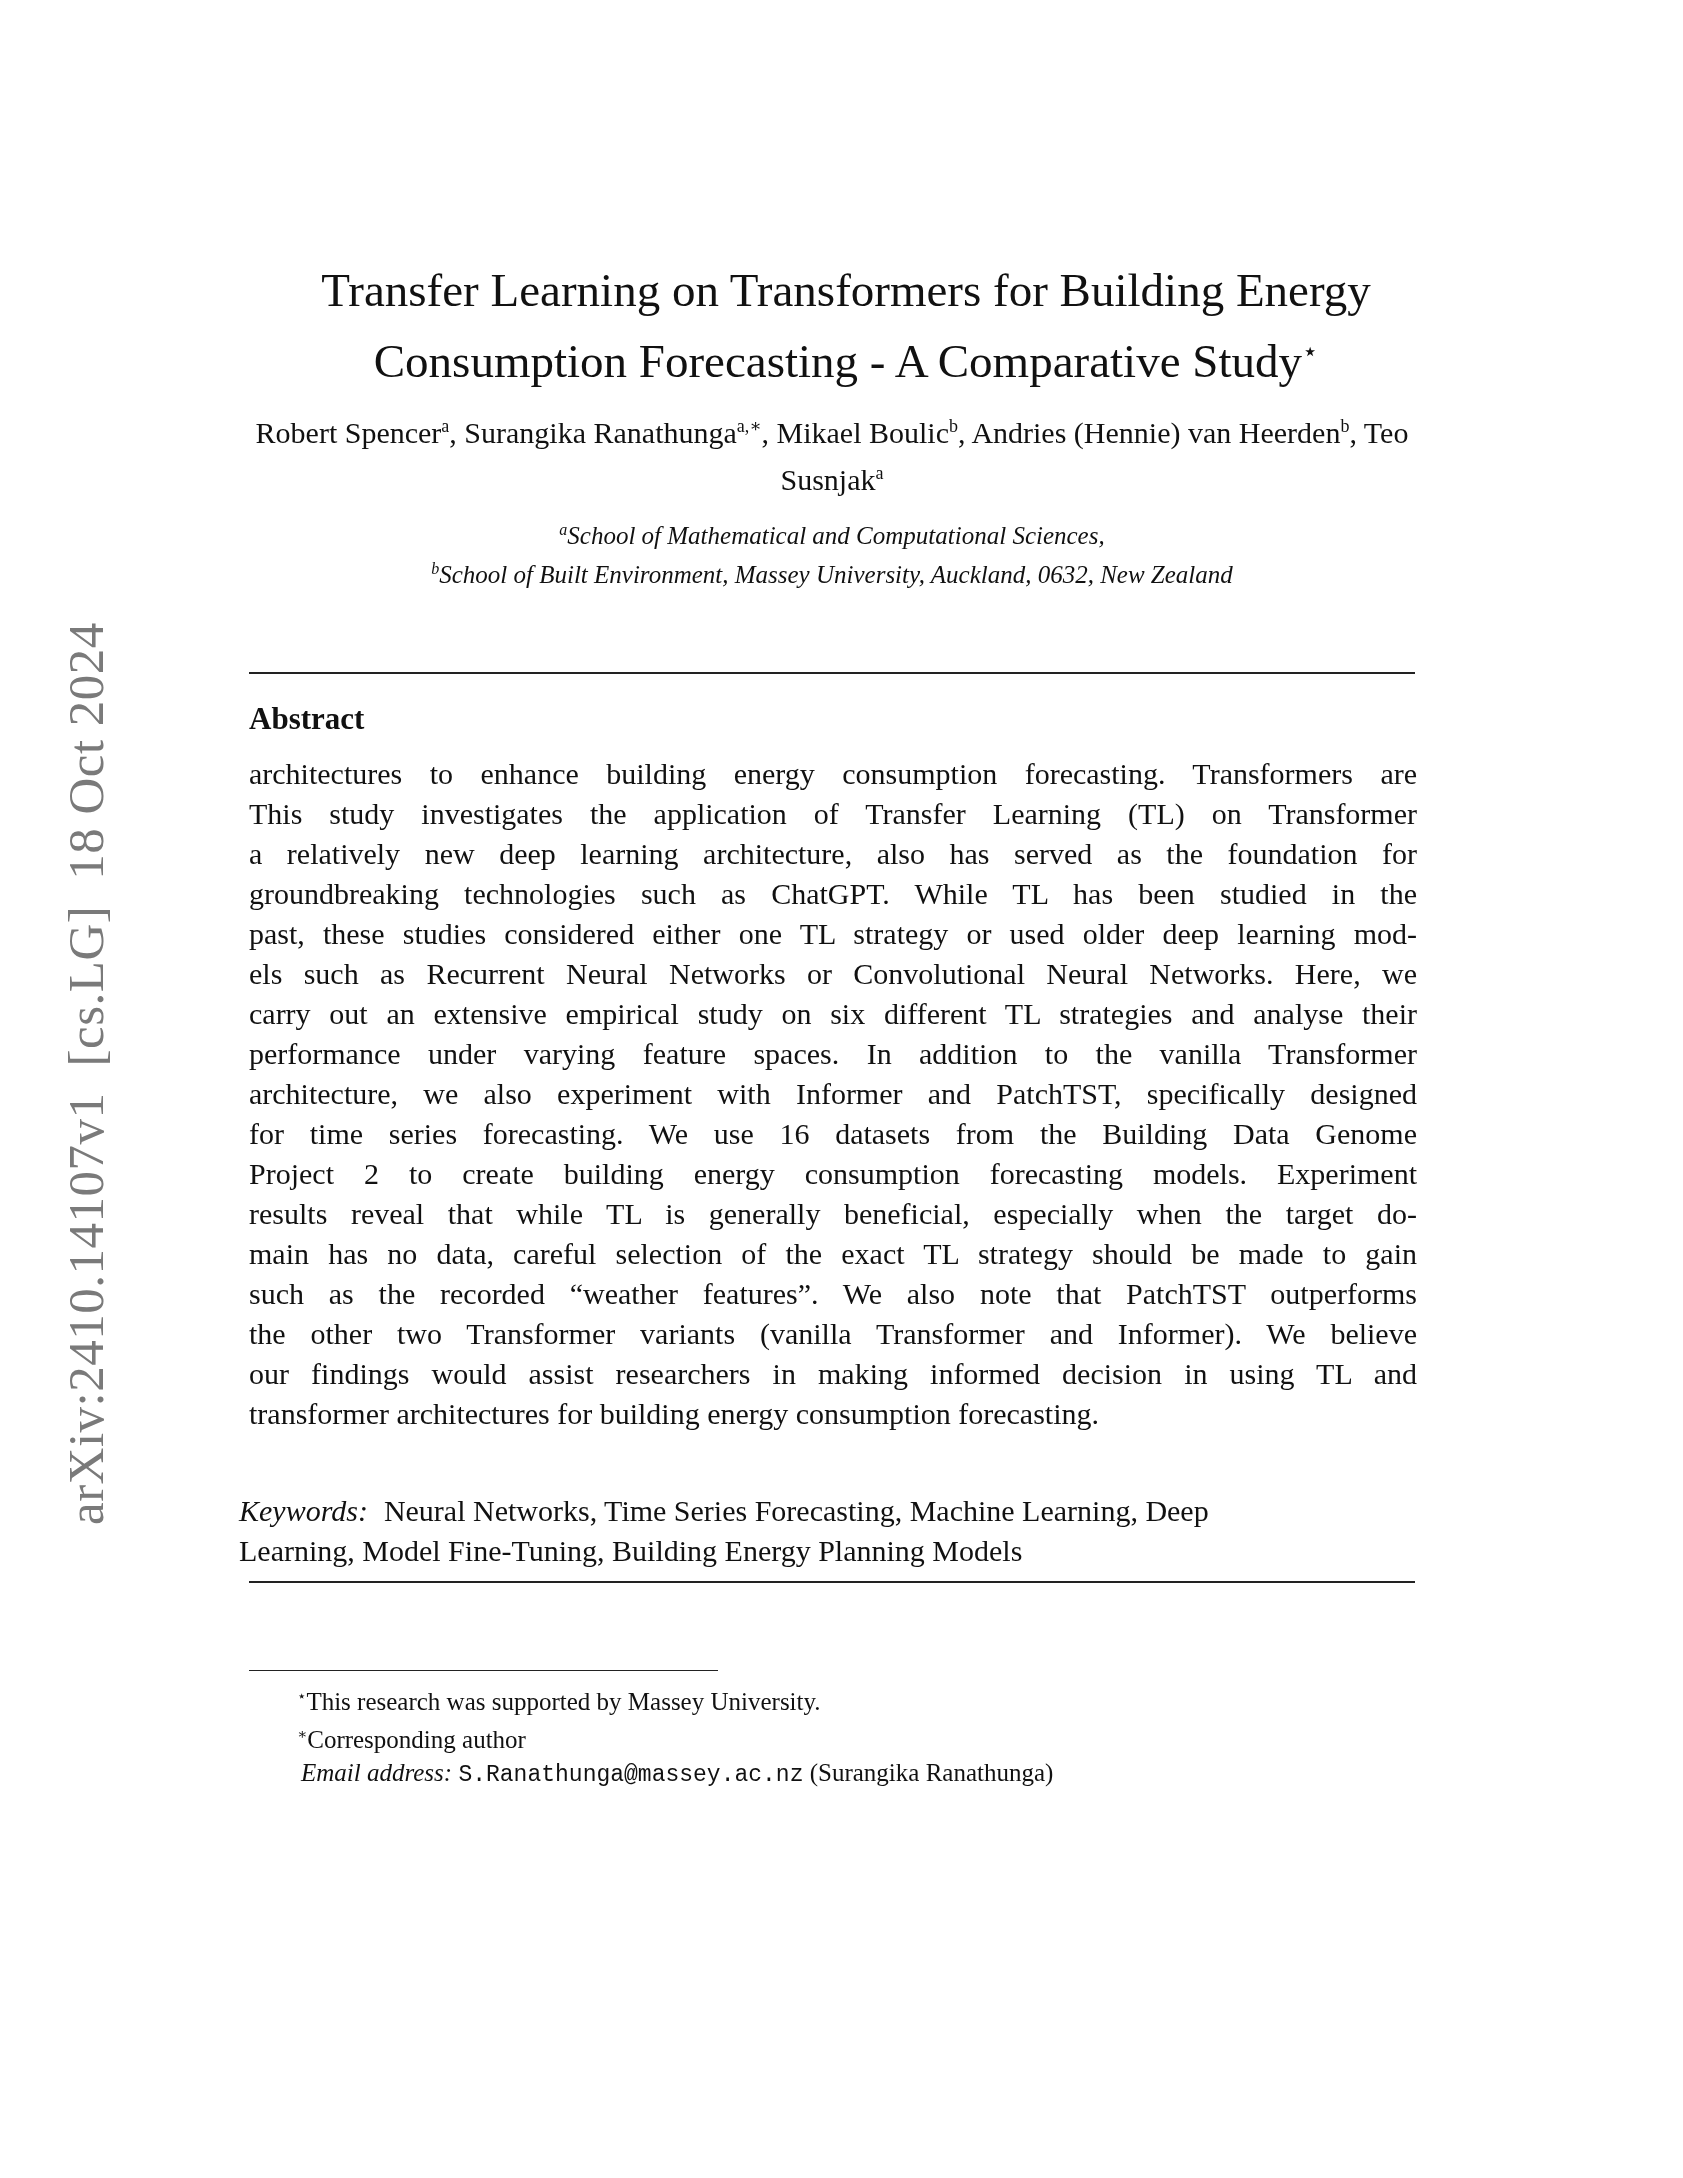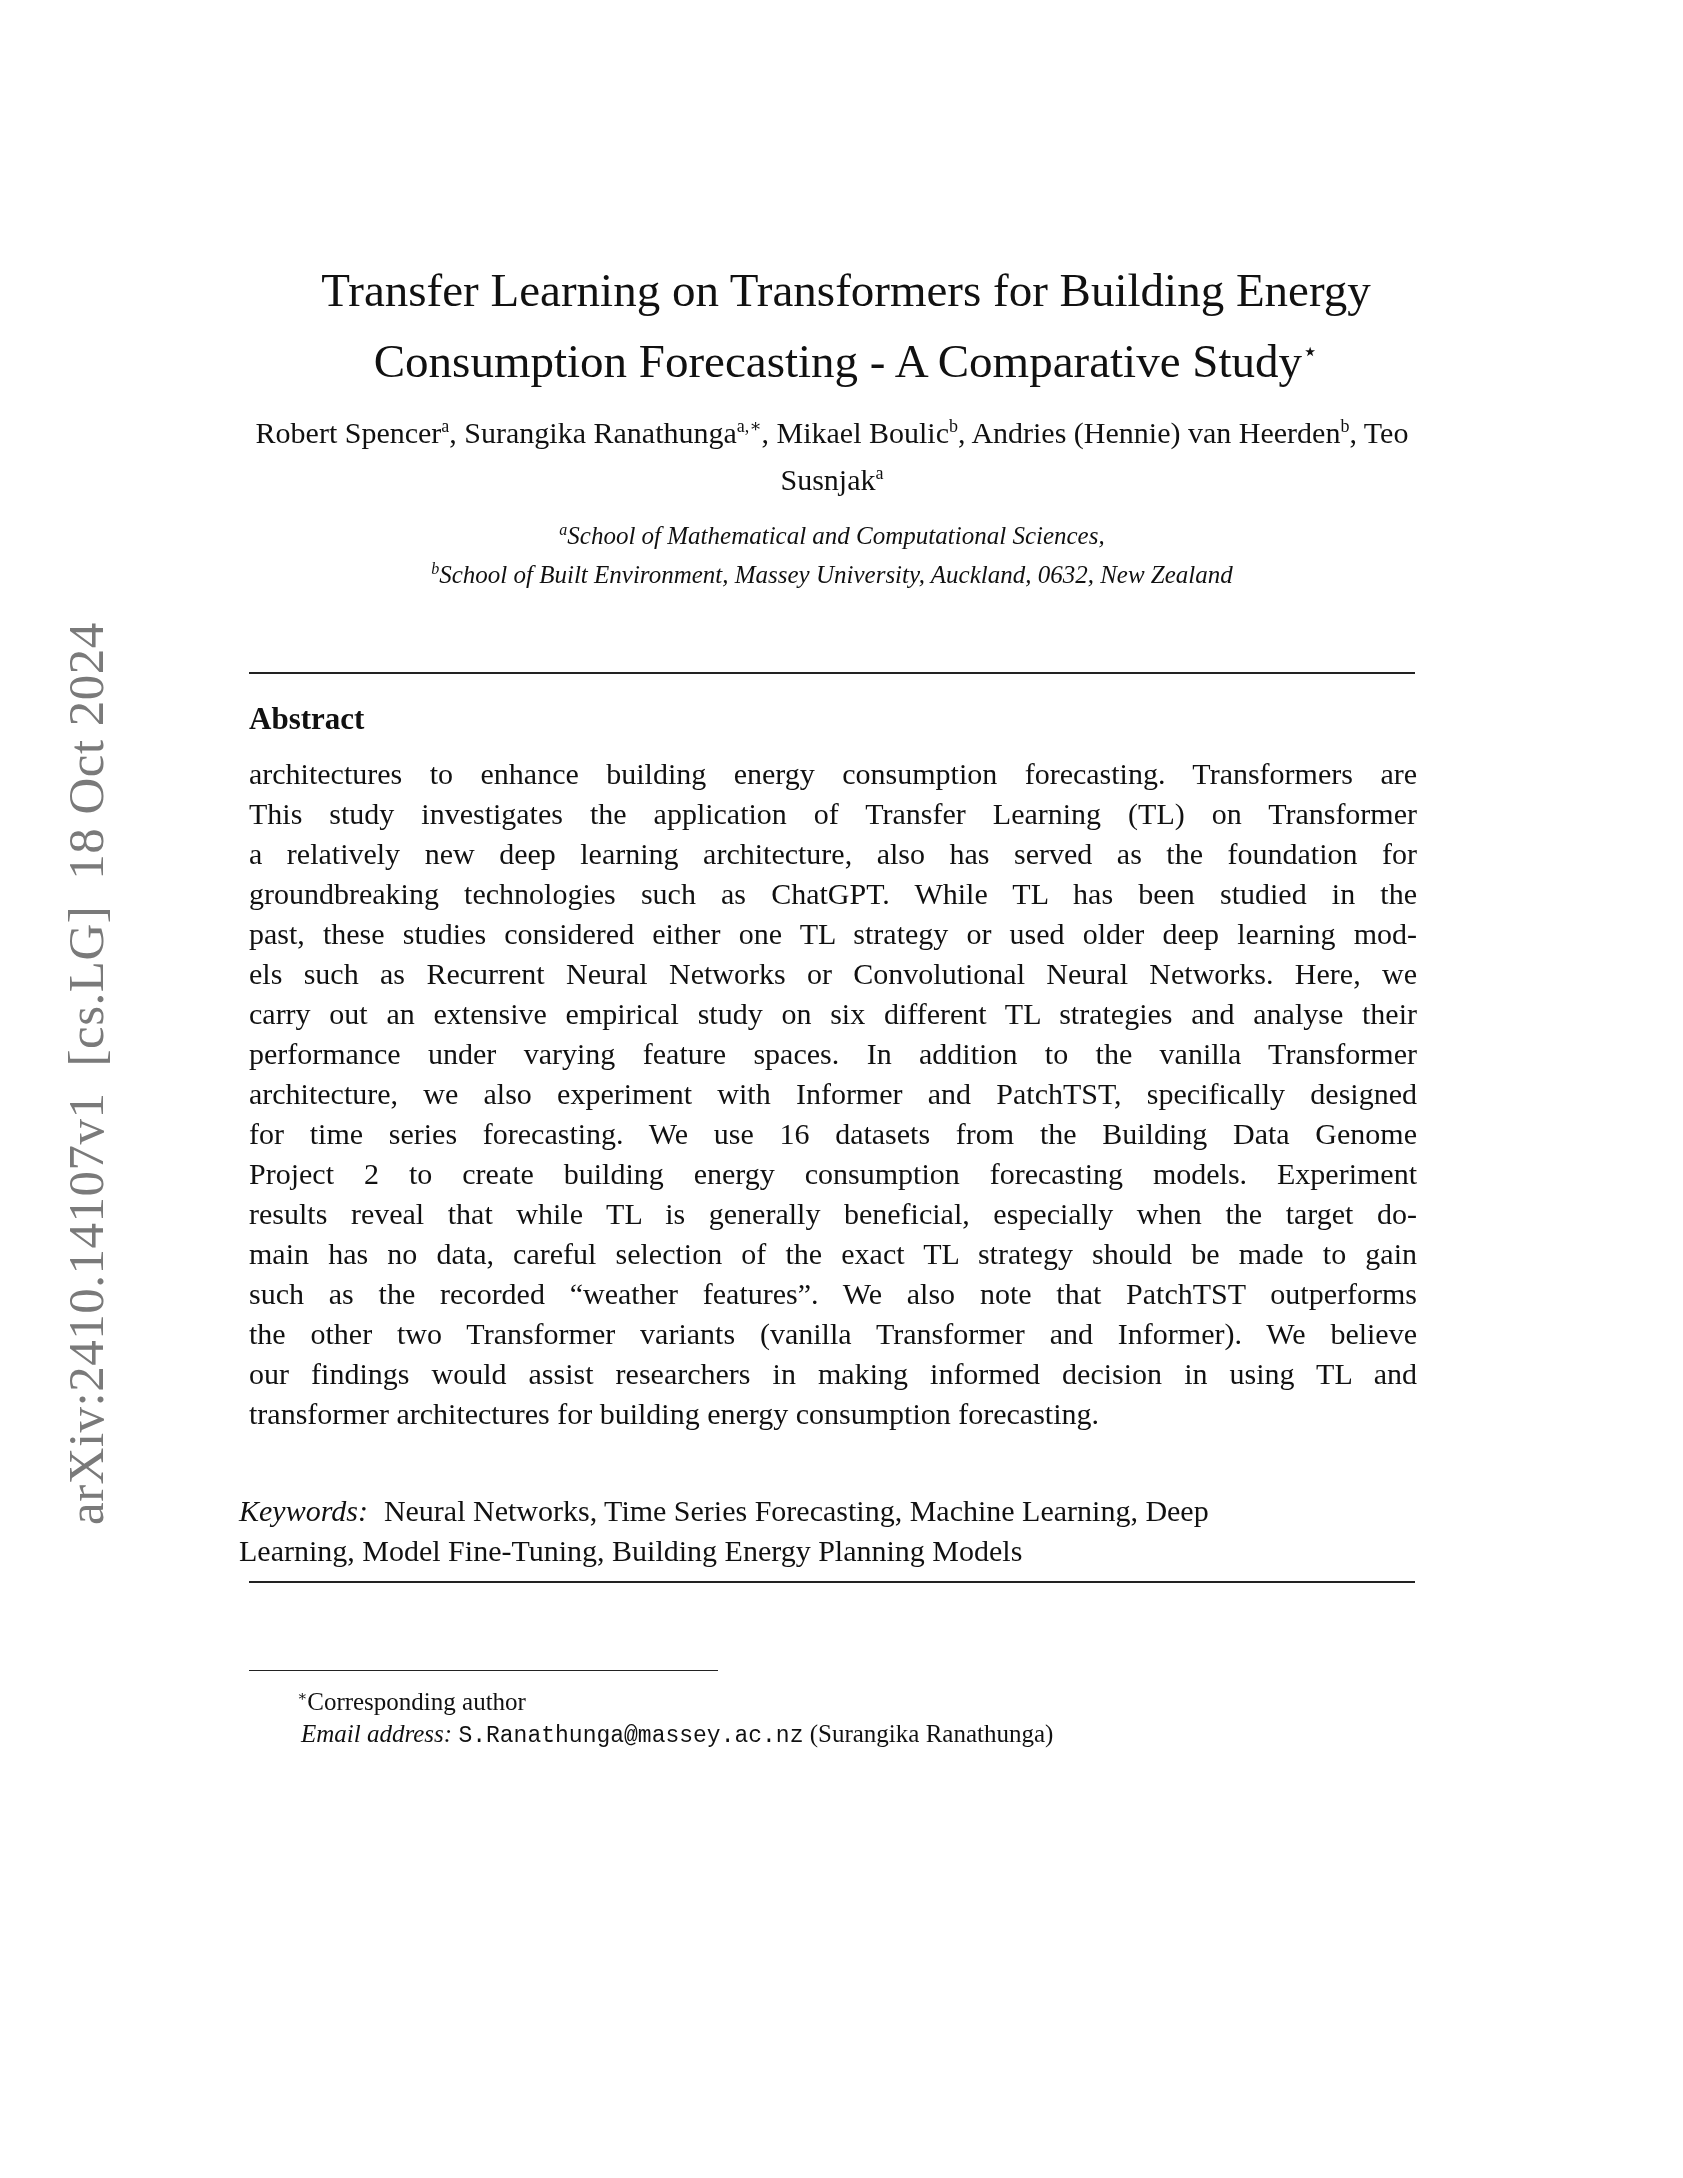--- a/index.html
+++ b/index.html
@@ -84,16 +84,17 @@
 <div class="keywords">
   <div><span class="kw-label">Keywords:</span><span>Neural Networks, Time Series Forecasting, Machine Learning, Deep</span></div>
   <div>Learning, Model Fine-Tuning, Building Energy Planning Models</div>
 </div>
 
 <div class="rule" style="top:1581px"></div>
 
 <div class="fn-rule"></div>
 
 <div class="footnotes">
+  <div><sup>⋆</sup><span>This research was supported by Massey University.</span></div>
   <div><sup>∗</sup><span>Corresponding author</span></div>
   <div style="padding-left:4px"><span class="em">Email address:</span> <span class="mono">S.Ranathunga@massey.ac.nz</span> <span>(Surangika Ranathunga)</span></div>
 </div>
 
 
 </body></html>

